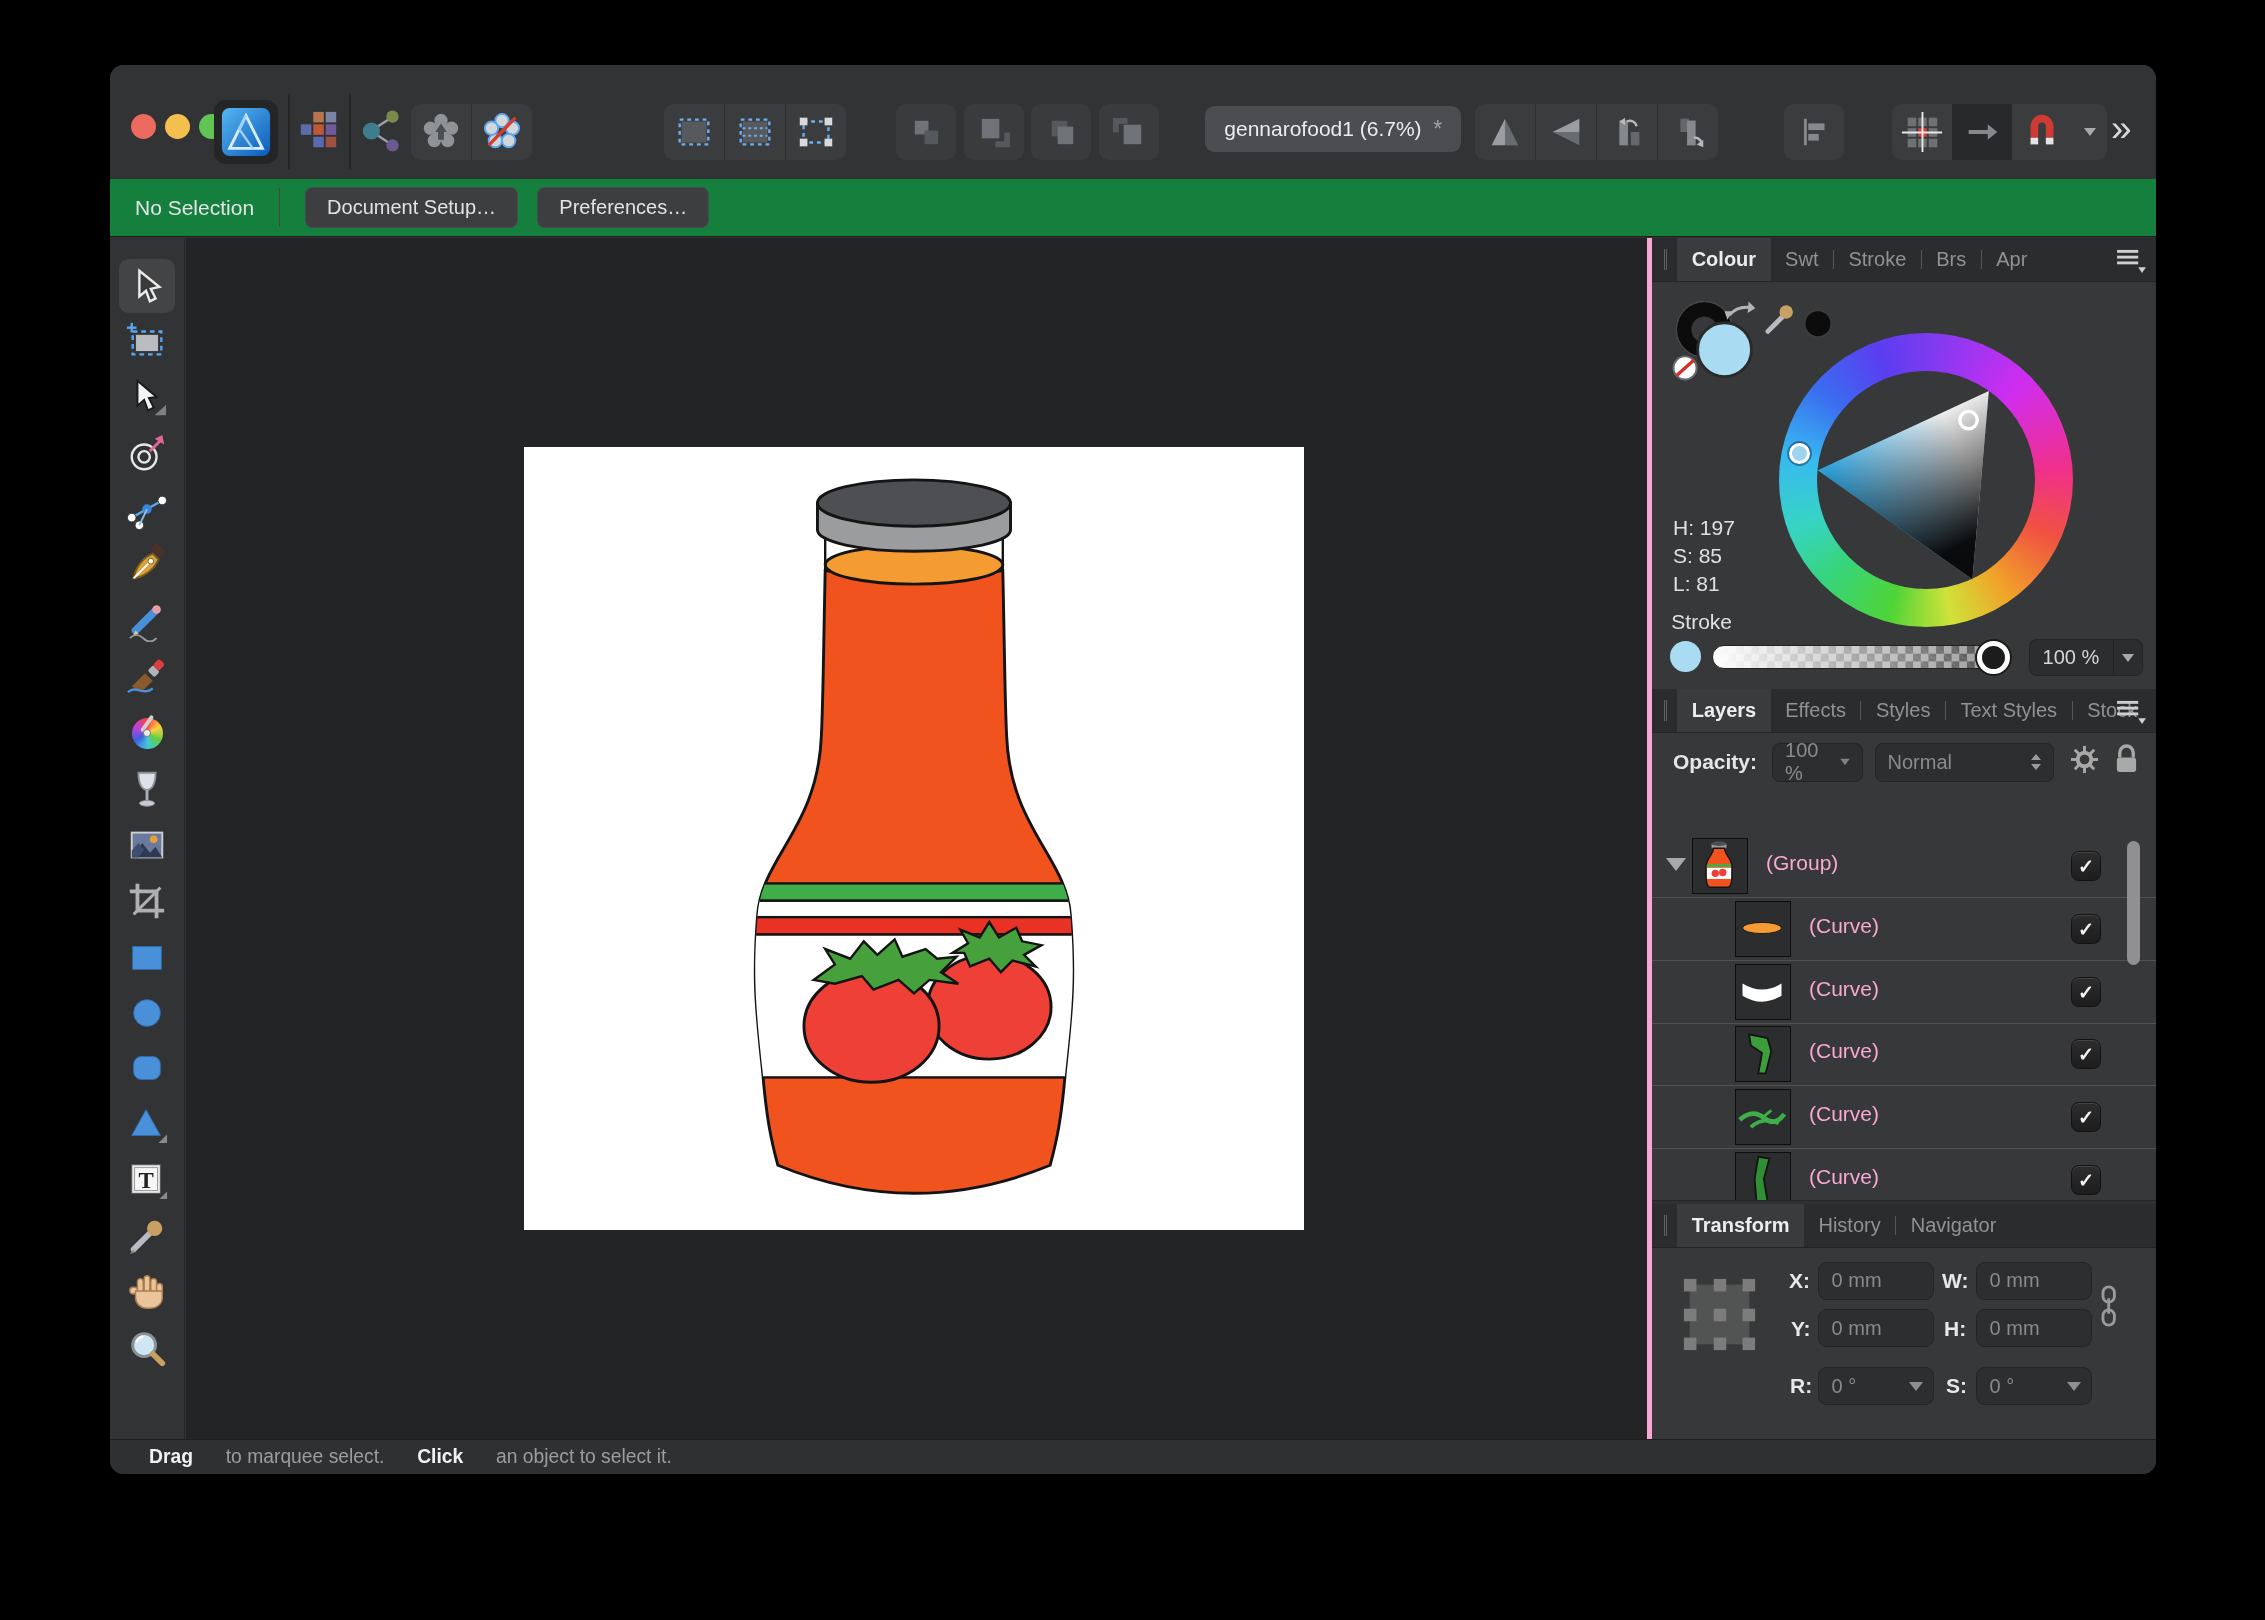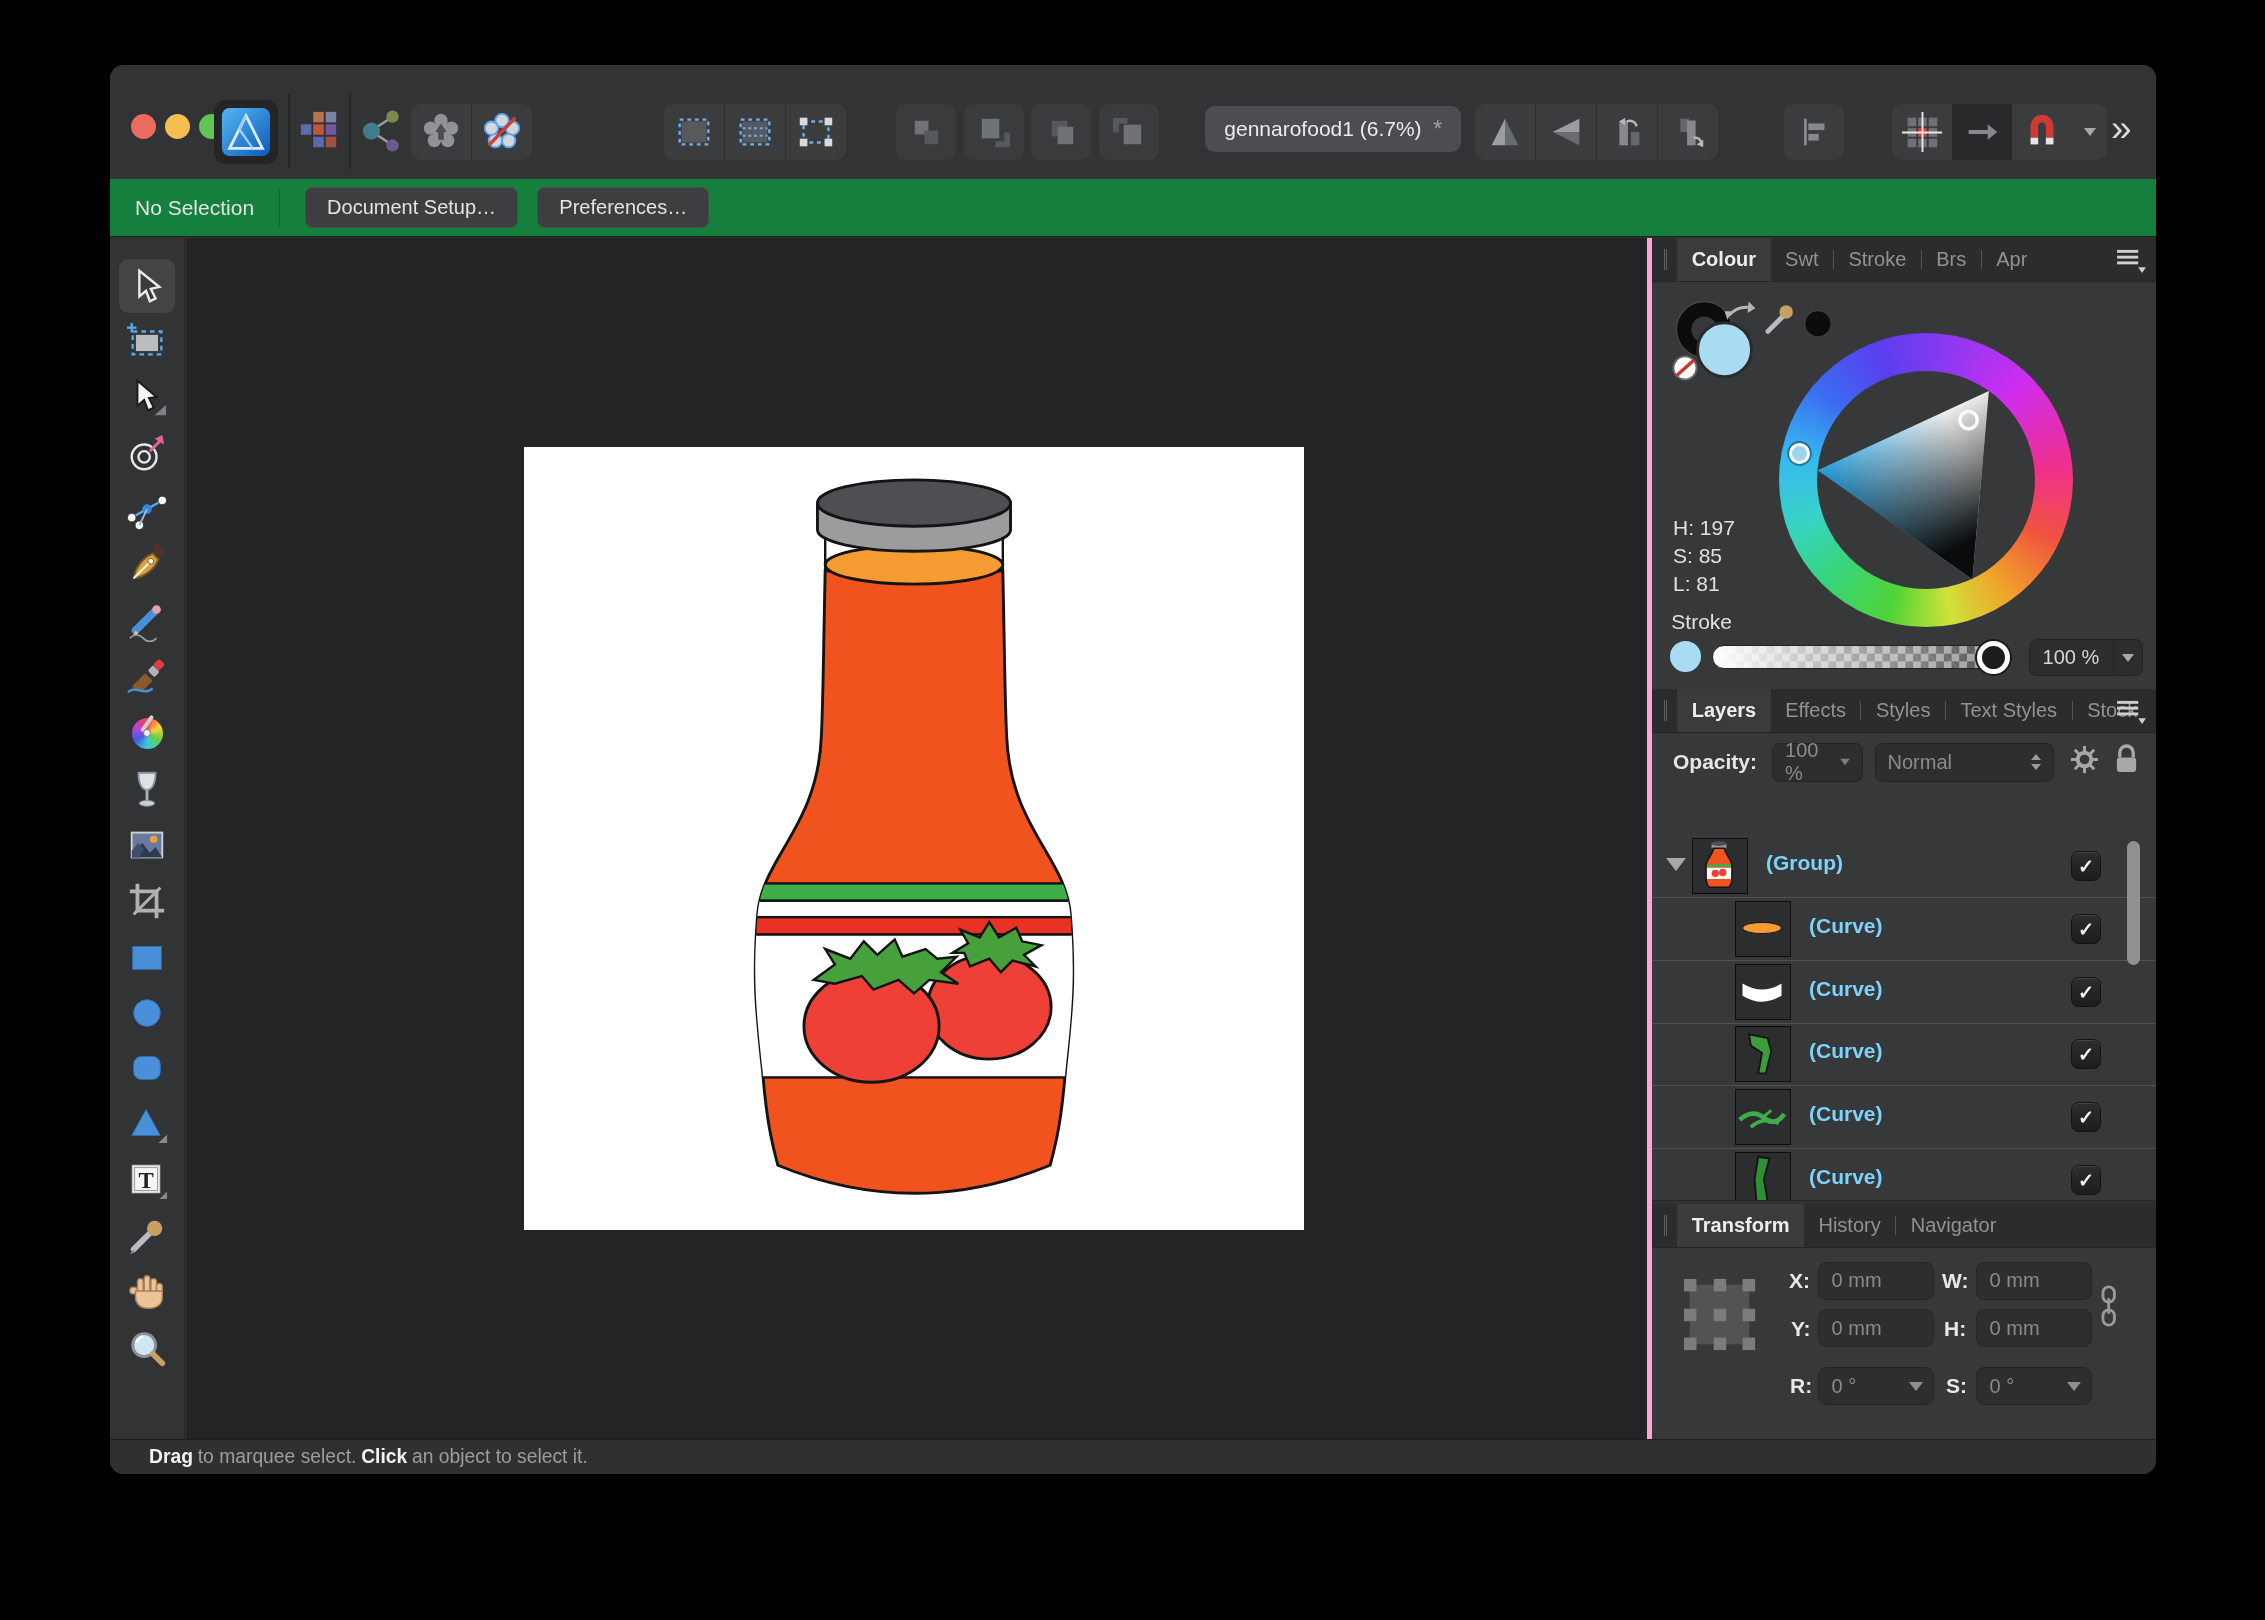--- a/index.html
+++ b/index.html
@@ -90,42 +90,42 @@
   .oprow { position:absolute; top:0; left:0; right:0; height:58px; display:flex; align-items:center; color:#e6e6e6; font-size:21px; }
   .oprow .lbl { margin-left:21px; font-weight:bold; }
   .dd-box { height:39px; background:#2d2e2f; border:1px solid #242424; border-radius:7.7px; color:#8b8b8b; font-size:20px;
             display:flex; align-items:center; padding:0 11.6px; }
   .spin { display:flex; flex-direction:column; gap:3.9px; margin-left:auto; }
   .spin i { width:0; height:0; border-left:5.8px solid transparent; border-right:5.8px solid transparent; }
   .spin .up { border-bottom:6.8px solid #9b9b9b; } .spin .dn { border-top:6.8px solid #9b9b9b; }
   .ly-rows { position:absolute; top:102px; left:0; right:0; height:365px; overflow:hidden; }
   .lrow { position:absolute; left:0; right:0; height:63px; border-bottom:1px solid #515152; }
   .lthumb { position:absolute; top:2.9px; width:56px; height:56px; background:#2c2d2e; border:1.9px solid #0d0d0d; }
-  .llabel { position:absolute; top:16.4px; color:#7dd3fc; font-size:21px;font-weight:bold; }
+  .llabel { position:absolute; top:16.4px; color:#f9a8d4; font-size:21px; }
   .lcheck { position:absolute; left:419px; top:16.4px; width:30px; height:30px; border-radius:7.7px;
             background:linear-gradient(#2d2d2d,#1d1d1d); border:1px solid #121212; box-shadow:inset 0 1px 0 #454545;
             color:#f2f2f2; font-size:19.3px; font-weight:bold; display:flex; align-items:center; justify-content:center; }
   .disc { position:absolute; left:13.5px; top:23px; width:0; height:0;
           border-left:10.6px solid transparent; border-right:10.6px solid transparent; border-top:13.5px solid #a9a9a9; }
   .ly-scroll { position:absolute; left:475px; top:5.8px; width:12.6px; height:124px; border-radius:6.8px; background:#909092; }
   .ly-footer { position:absolute; top:467px; left:0; right:0; height:47px; background:#303132; border-top:1px solid #262626; }
   .fbtn { position:absolute; top:2.9px; width:42px; height:42px; display:flex; align-items:center; justify-content:center; border-radius:5.8px; }
   .fbtn.hl { background:#414244; }
   .fx { color:#b9b9b9; font-size:25px; font-style:italic; font-family:"Liberation Serif", serif; }
 
   
   .t-label { position:absolute; color:#e8e8e8; font-size:21px; font-weight:bold; }
   .t-field { position:absolute; width:116px; height:38px; background:#2d2e2f; border:1px solid #242424; border-radius:8.7px;
              color:#8a8a8a; font-size:20px; display:flex; align-items:center; padding-left:12.6px; }
   .t-field .tcaret { margin-left:auto; margin-right:9.7px; width:0; height:0;
                      border-left:7.7px solid transparent; border-right:7.7px solid transparent; border-top:9.7px solid #8f8f8f; }
 
   
   .statusbar { position:absolute; left:0; right:0; bottom:0; height:35px; background:#2f3031; border-top:1px solid #1e1e1e;
-               display:flex; align-items:center; padding-left:39px; font-size:19.3px; color:#9d9d9d; }
+               display:flex; align-items:center; padding-left:39px; font-size:19.3px; color:#9d9d9d;gap:28px; }
   .statusbar b { color:#f2f2f2; margin:0 4.8px; }
   .statusbar b:first-child { margin-left:0; }
 </style>
 </head>
 <body>
 
 <div class="window">
 
   <div class="titlebar">
     <span class="tl red"></span>

